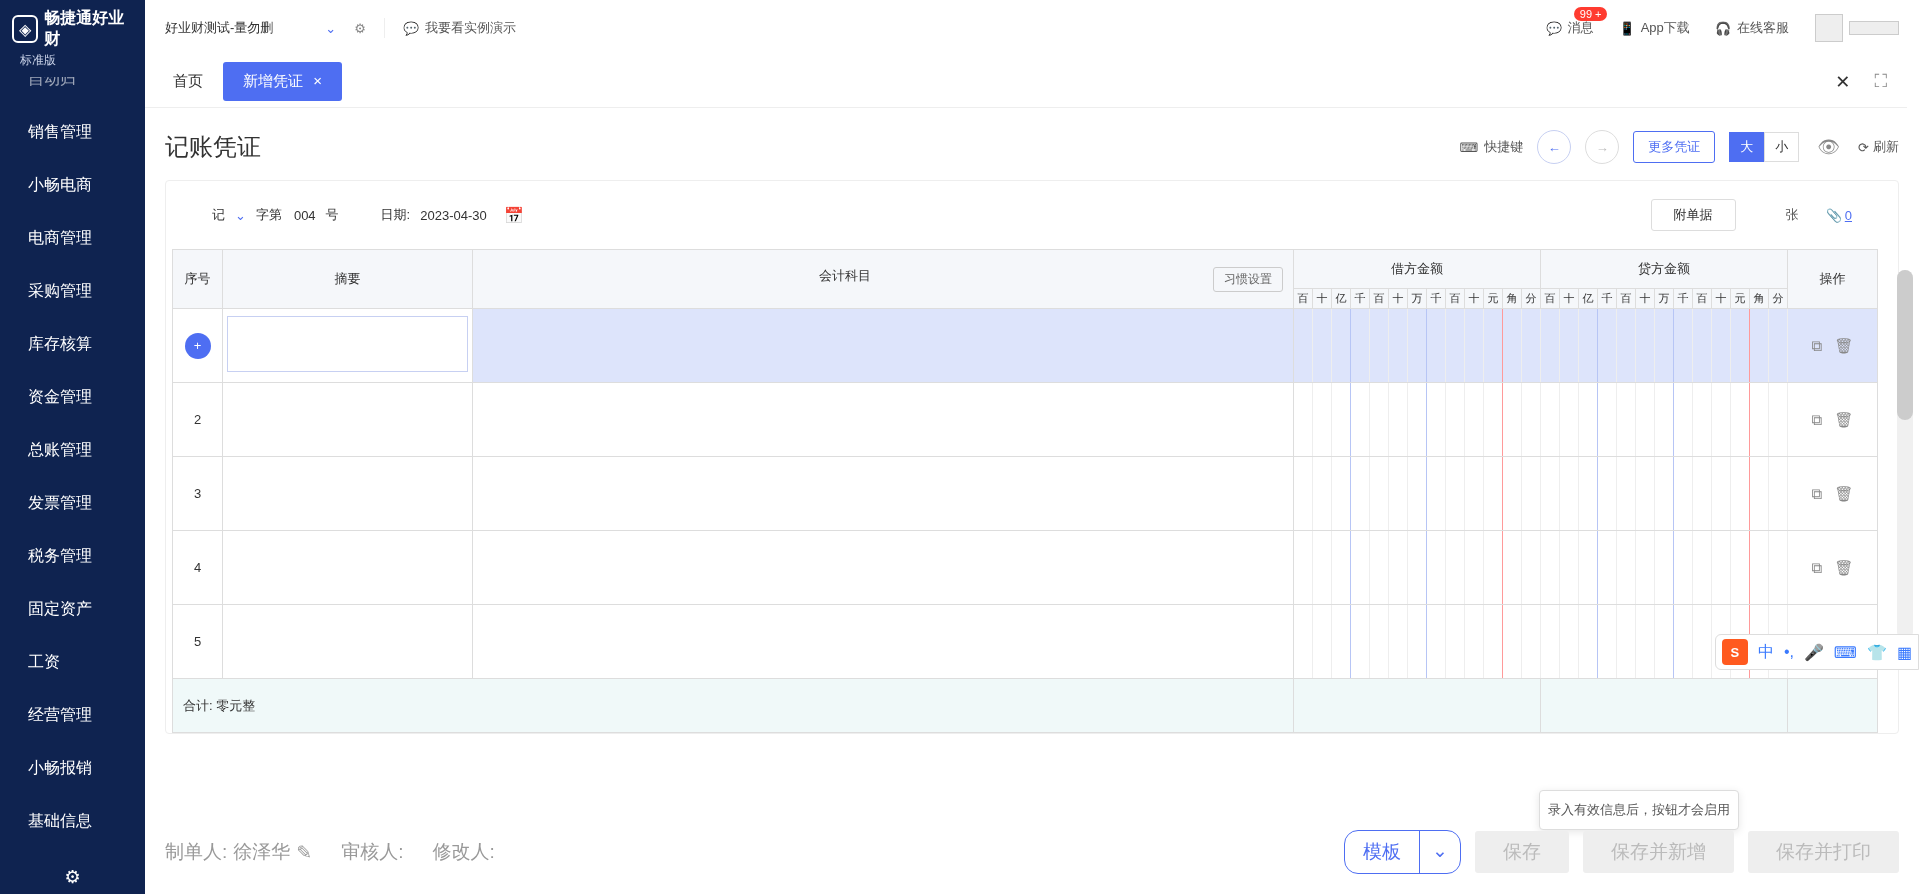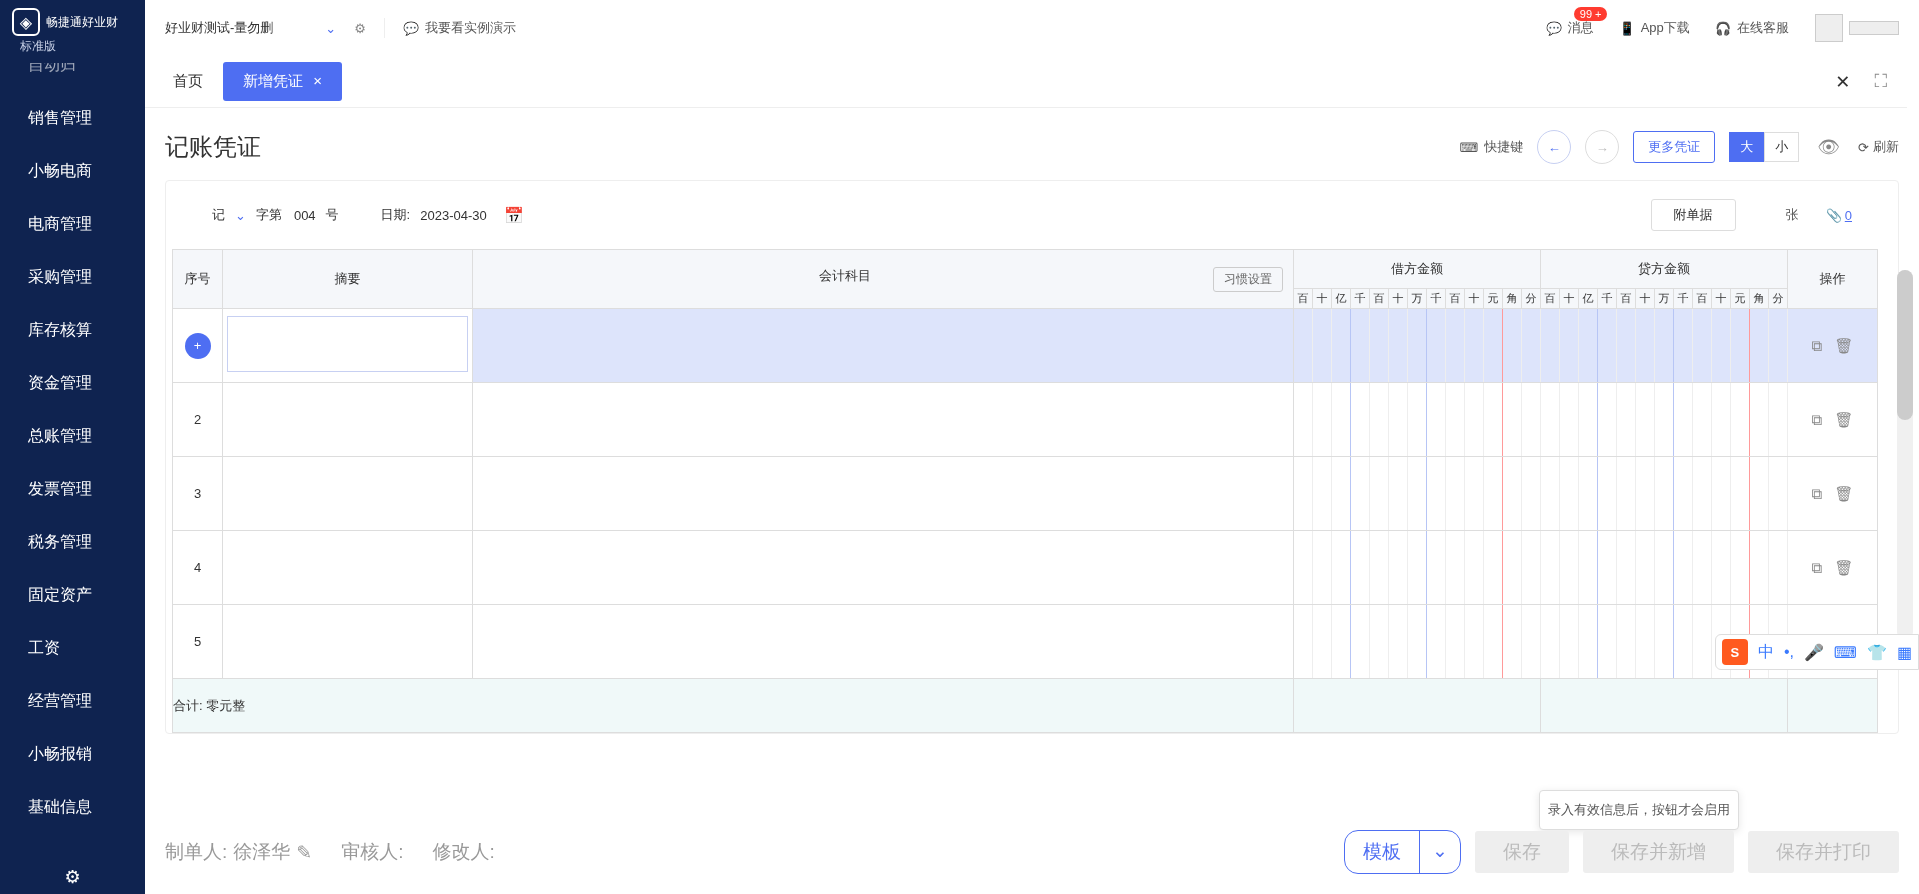--- a/index.html
+++ b/index.html
@@ -1,21 +1,21 @@
 <!DOCTYPE html>
 <html><head>
 <meta charset="utf-8">
 <style>
 *{box-sizing:border-box;margin:0;padding:0;font-family:"Microsoft YaHei","PingFang SC",sans-serif}
 body{background:#fff;font-size:13px;color:#333;width:1919px;height:894px;overflow:hidden;position:relative}
 
 .sidebar{position:absolute;left:0;top:0;width:145px;height:894px;background:#0f2350;color:#fff}
 .brand{display:flex;align-items:center;padding:8px 12px 2px;gap:6px}
 .brand-logo{width:28px;height:28px;border:2px solid #fff;border-radius:6px;display:flex;align-items:center;justify-content:center;font-size:16px}
-.brand-text{font-size:12px;font-weight:400}
+.brand-text{font-size:16px;font-weight:700}
 .brand-sub{font-size:12px;padding:0 20px 8px;color:#c7d0e6}
 .side-items{height:780px;overflow:hidden}
 .side-item{padding:16px 28px;font-size:16px;cursor:pointer}
 .side-item.cut{padding-top:0;margin-top:-8px;opacity:.6}
 .side-gear{position:absolute;bottom:6px;left:0;width:145px;text-align:center;font-size:18px}
 
 .topbar{position:absolute;left:145px;top:0;right:0;height:56px;display:flex;align-items:center;padding:0 20px;gap:18px}
 .project-select{display:flex;align-items:center;gap:52px;color:#333}
 .chev{color:#4e6ef2}
 .gear{color:#888}
@@ -69,21 +69,21 @@
 .row td{height:74px;background:#fff}
 .row.active td{background:#dde4fb}
 .row.active td.seq{background:#fff}
 .row .abstract{background:#fff!important;padding:4px}
 .abstract textarea{width:100%;height:56px;border:1px solid #c7d0f2;resize:none;font-family:inherit;padding:4px}
 .addbtn{width:26px;height:26px;border-radius:50%;background:#4e6ef2;color:#fff;display:inline-flex;align-items:center;justify-content:center;cursor:pointer}
 .ops span{margin:0 6px;color:#888;cursor:pointer;font-size:15px}
 td.dig{border-left-color:#eee;border-right-color:#eee}
 td.dig.red{border-right:1px solid #ff9a9a}
 td.dig.blue{border-right:1px solid #b7c5f5}
-.total td{background:#f0f9f9;height:54px;text-align:left;}
+.total td{background:#f0f9f9;height:54px;text-align:left;padding-left:10px}
 .scrollbar{position:absolute;right:6px;top:270px;width:16px;height:370px;background:#f0f0f0;border-radius:8px}
 .scrollthumb{position:absolute;top:0;width:16px;height:150px;background:#ccc;border-radius:8px}
 
 .footer{position:absolute;left:165px;right:20px;top:830px;display:flex;gap:29px;color:#999;font-size:19px}
 .footer .lbl{display:flex;align-items:center;gap:6px}
 .foot-right{margin-left:auto;display:flex;align-items:center;gap:14px}
 .tmpl{border:1px solid #4e6ef2;color:#4e6ef2;display:flex;border-radius:14px;overflow:hidden}
 .tmpl span{padding:8px 18px;cursor:pointer}
 .tmpl .dd{border-left:1px solid #4e6ef2;padding:8px 12px}
 .dis{background:#eee;color:#bbb;padding:8px 28px;border-radius:3px;cursor:not-allowed}

